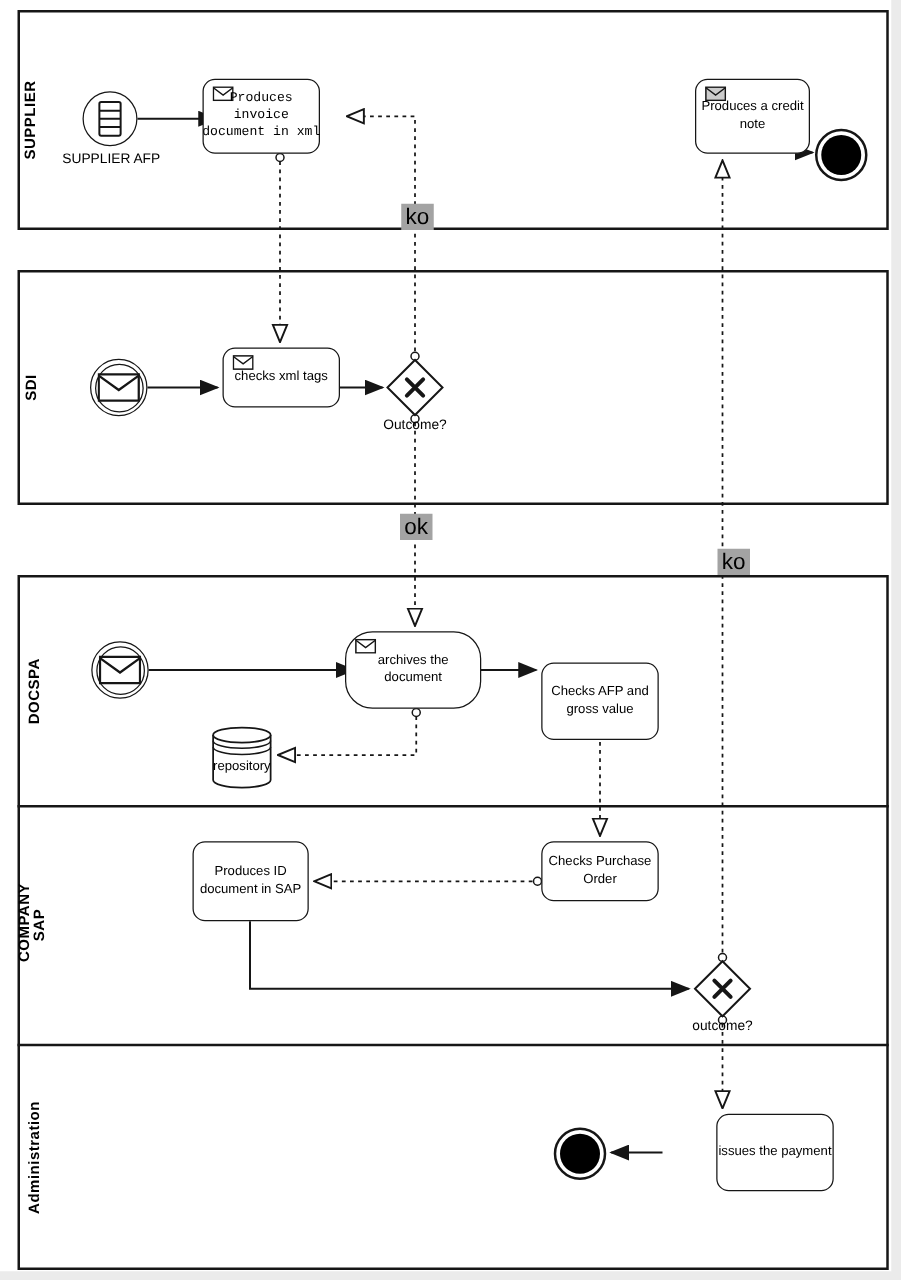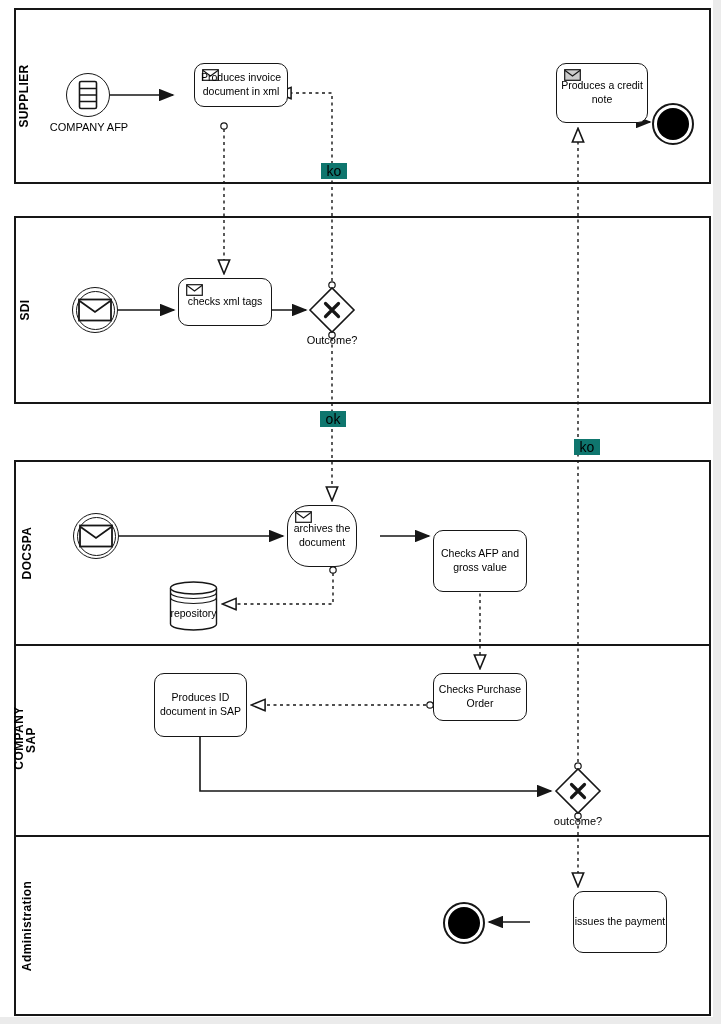--- a/index.html
+++ b/index.html
@@ -27,21 +27,21 @@
   .task-icon { position:absolute; top:5px; left:7px; }
   .event { position:absolute; border-radius:50%; box-sizing:border-box; background:#fff; }
   .event-start { border:1.6px solid #161616; }
   .event-ring { position:absolute; inset:2.5px; border:1.4px solid #161616; border-radius:50%; }
   .event-env { position:absolute; left:50%; top:50%; transform:translate(-50%,-50%); }
   .event-end { border:2px solid #161616; }
   .event-end-disc { position:absolute; inset:3px; background:#000; border-radius:50%; }
   .node-label { position:absolute; font-size:11px; text-align:center; }
   .ds-label { position:absolute; font-size:10.5px; text-align:center; }
   .edge-label {
-    position:absolute; background:#0f766e; font-size:14px; text-align:center; padding:0 2px;
+    position:absolute; background:#a3a3a3; font-size:18px; text-align:center; padding:0 2px;
   }
 </style>
 </head>
 <body>
 
 <div class="canvas">
 
   <div class="page-edge" style="left:713px; top:0; width:8px; height:1024px;"></div>
   <div class="page-edge" style="left:0; top:1017px; width:721px; height:7px;"></div>
 
@@ -117,23 +117,23 @@
       <path d="M170.5,592.5 A23,6 0 0 0 216.5,592.5 M170.5,597.5 A23,6 0 0 0 216.5,597.5" fill="none" stroke="#161616" stroke-width="1.2"></path>
     </g>
   </svg>
 
   <div class="event event-start" style="left:66px; top:73px; width:44px; height:44px;">
     <svg class="event-env" width="26" height="30" viewBox="0 0 26 30">
       <rect x="4.5" y="1.5" width="17" height="27" rx="1.5" fill="#fff" stroke="#161616" stroke-width="1.6"></rect>
       <path d="M4.5,8.5 H21.5 M4.5,15 H21.5 M4.5,21.5 H21.5" stroke="#161616" stroke-width="1.6" fill="none"></path>
     </svg>
   </div>
-  <div class="node-label" style="left:38px; top:121px; width:102px;">COMPANY AFP</div>
-
-  <div class="task" style="left:194px; top:63px; width:94px; height:44px;">
+  <div class="node-label" style="left:38px; top:121px; width:102px;">SUPPLIER AFP</div>
+
+  <div class="task" style="left:162px; top:63px; width:94px; height:60px;font-family:Liberation Mono, monospace;">
     <svg class="task-icon" width="17" height="12" viewBox="0 0 17 12">
       <rect x="0.7" y="0.7" width="15.6" height="10.6" fill="#fff" stroke="#161616" stroke-width="1.2"></rect>
       <path d="M0.7,1.2 L8.5,7 L16.3,1.2" fill="none" stroke="#161616" stroke-width="1.2"></path>
     </svg>
     <div class="task-label">Produces invoice
 document in xml</div>
   </div>
 
   <div class="task" style="left:536px; top:63px; width:92px; height:60px;margin-left:20px;">
     <svg class="task-icon" width="17" height="12" viewBox="0 0 17 12">
@@ -167,21 +167,21 @@
   <div class="node-label" style="left:292px; top:334px; width:80px;">Outcome?</div>
 
   <div class="event event-start" style="left:73px; top:513px; width:46px; height:46px;">
     <div class="event-ring"></div>
     <svg class="event-env" width="34" height="24" viewBox="0 0 34 24">
       <rect x="1" y="1.5" width="32" height="21" fill="#fff" stroke="#161616" stroke-width="1.8"></rect>
       <path d="M1,2.5 L17,14 L33,2.5" fill="none" stroke="#161616" stroke-width="1.8"></path>
     </svg>
   </div>
 
-  <div class="task" style="left:287px; top:505px; width:70px; height:62px;border-radius:22px;">
+  <div class="task" style="left:276px; top:505px; width:109px; height:62px;border-radius:22px;">
     <svg class="task-icon" width="17" height="12" viewBox="0 0 17 12">
       <rect x="0.7" y="0.7" width="15.6" height="10.6" fill="#fff" stroke="#161616" stroke-width="1.2"></rect>
       <path d="M0.7,1.2 L8.5,7 L16.3,1.2" fill="none" stroke="#161616" stroke-width="1.2"></path>
     </svg>
     <div class="task-label">archives the
 document</div>
   </div>
 
   <div class="task" style="left:433px; top:530px; width:94px; height:62px;">
     <div class="task-label">Checks AFP and

